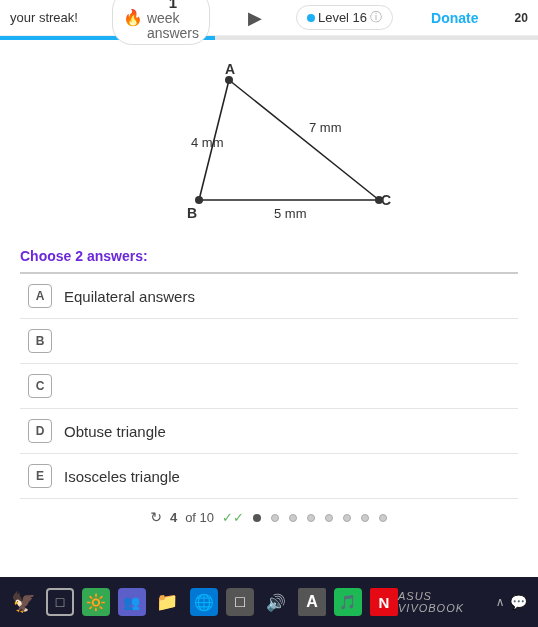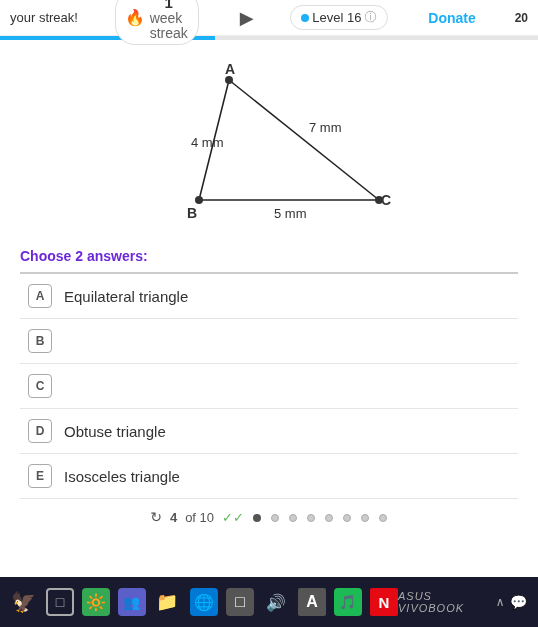--- a/index.html
+++ b/index.html
@@ -214,21 +214,21 @@
 <body>
 
 <div class="top-bar">
   <span style="font-size:13px;color:#333;margin-right:8px;">your streak!</span>
 
   <div class="streak-badge">
     <span class="streak-fire">🔥</span>
     <div style="display:flex;flex-direction:column;align-items:center;">
       <span class="streak-count">1</span>
       <span class="streak-label">
-        <span>week</span><br><span>streak</span>
+        <span>week</span><br><span>answers</span>
       </span>
     </div>
   </div>
 
   <div style="display:flex;align-items:center;margin-right:8px;color:#555;font-size:18px;">▶</div>
 
   <div class="level-badge">
     <div class="level-dot"></div>
     <span>Level 16</span>
     <span style="color:#aaa;font-size:12px;">ⓘ</span>
@@ -265,21 +265,21 @@
       <circle cx="80" cy="140" r="4" fill="#333"></circle>
       <circle cx="260" cy="140" r="4" fill="#333"></circle>
     </svg>
   </div>
 
   <div class="choose-label">Choose 2 answers:</div>
 
   <ul class="answer-list">
     <li class="answer-item">
       <span class="answer-letter">A</span>
-      <span>Equilateral triangle</span>
+      <span>Equilateral answers</span>
     </li>
     <li class="answer-item">
       <span class="answer-letter">B</span>
     </li>
     <li class="answer-item">
       <span class="answer-letter">C</span>
     </li>
     <li class="answer-item">
       <span class="answer-letter">D</span>
       <span>Obtuse triangle</span>

